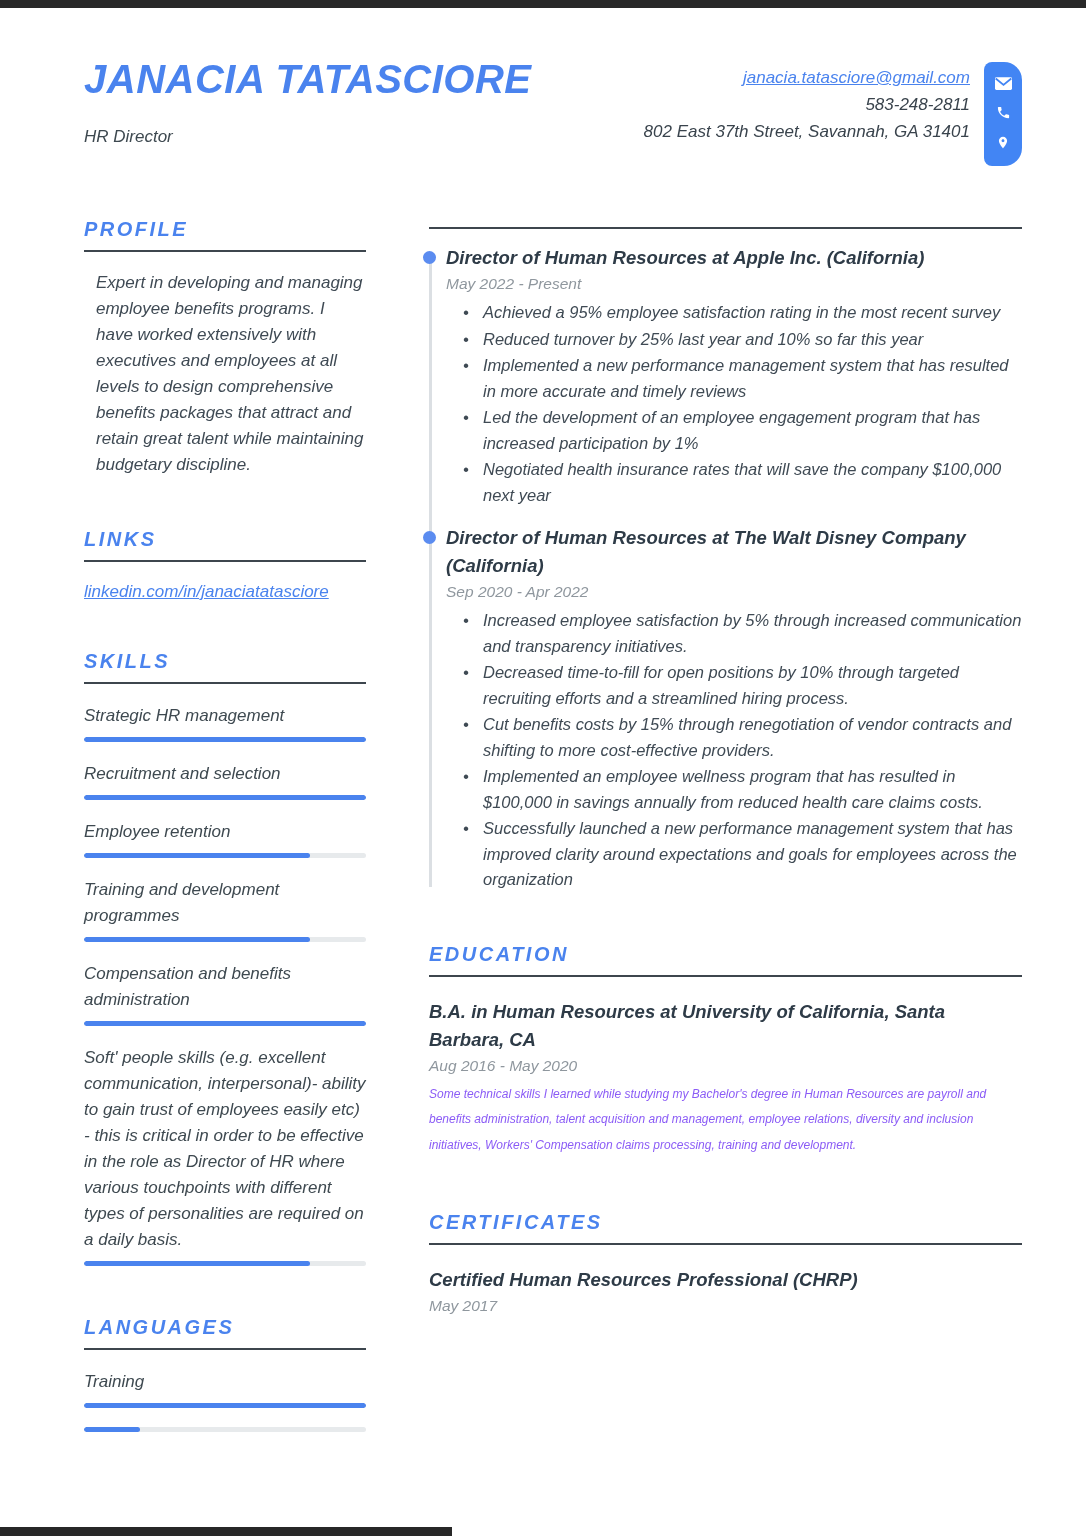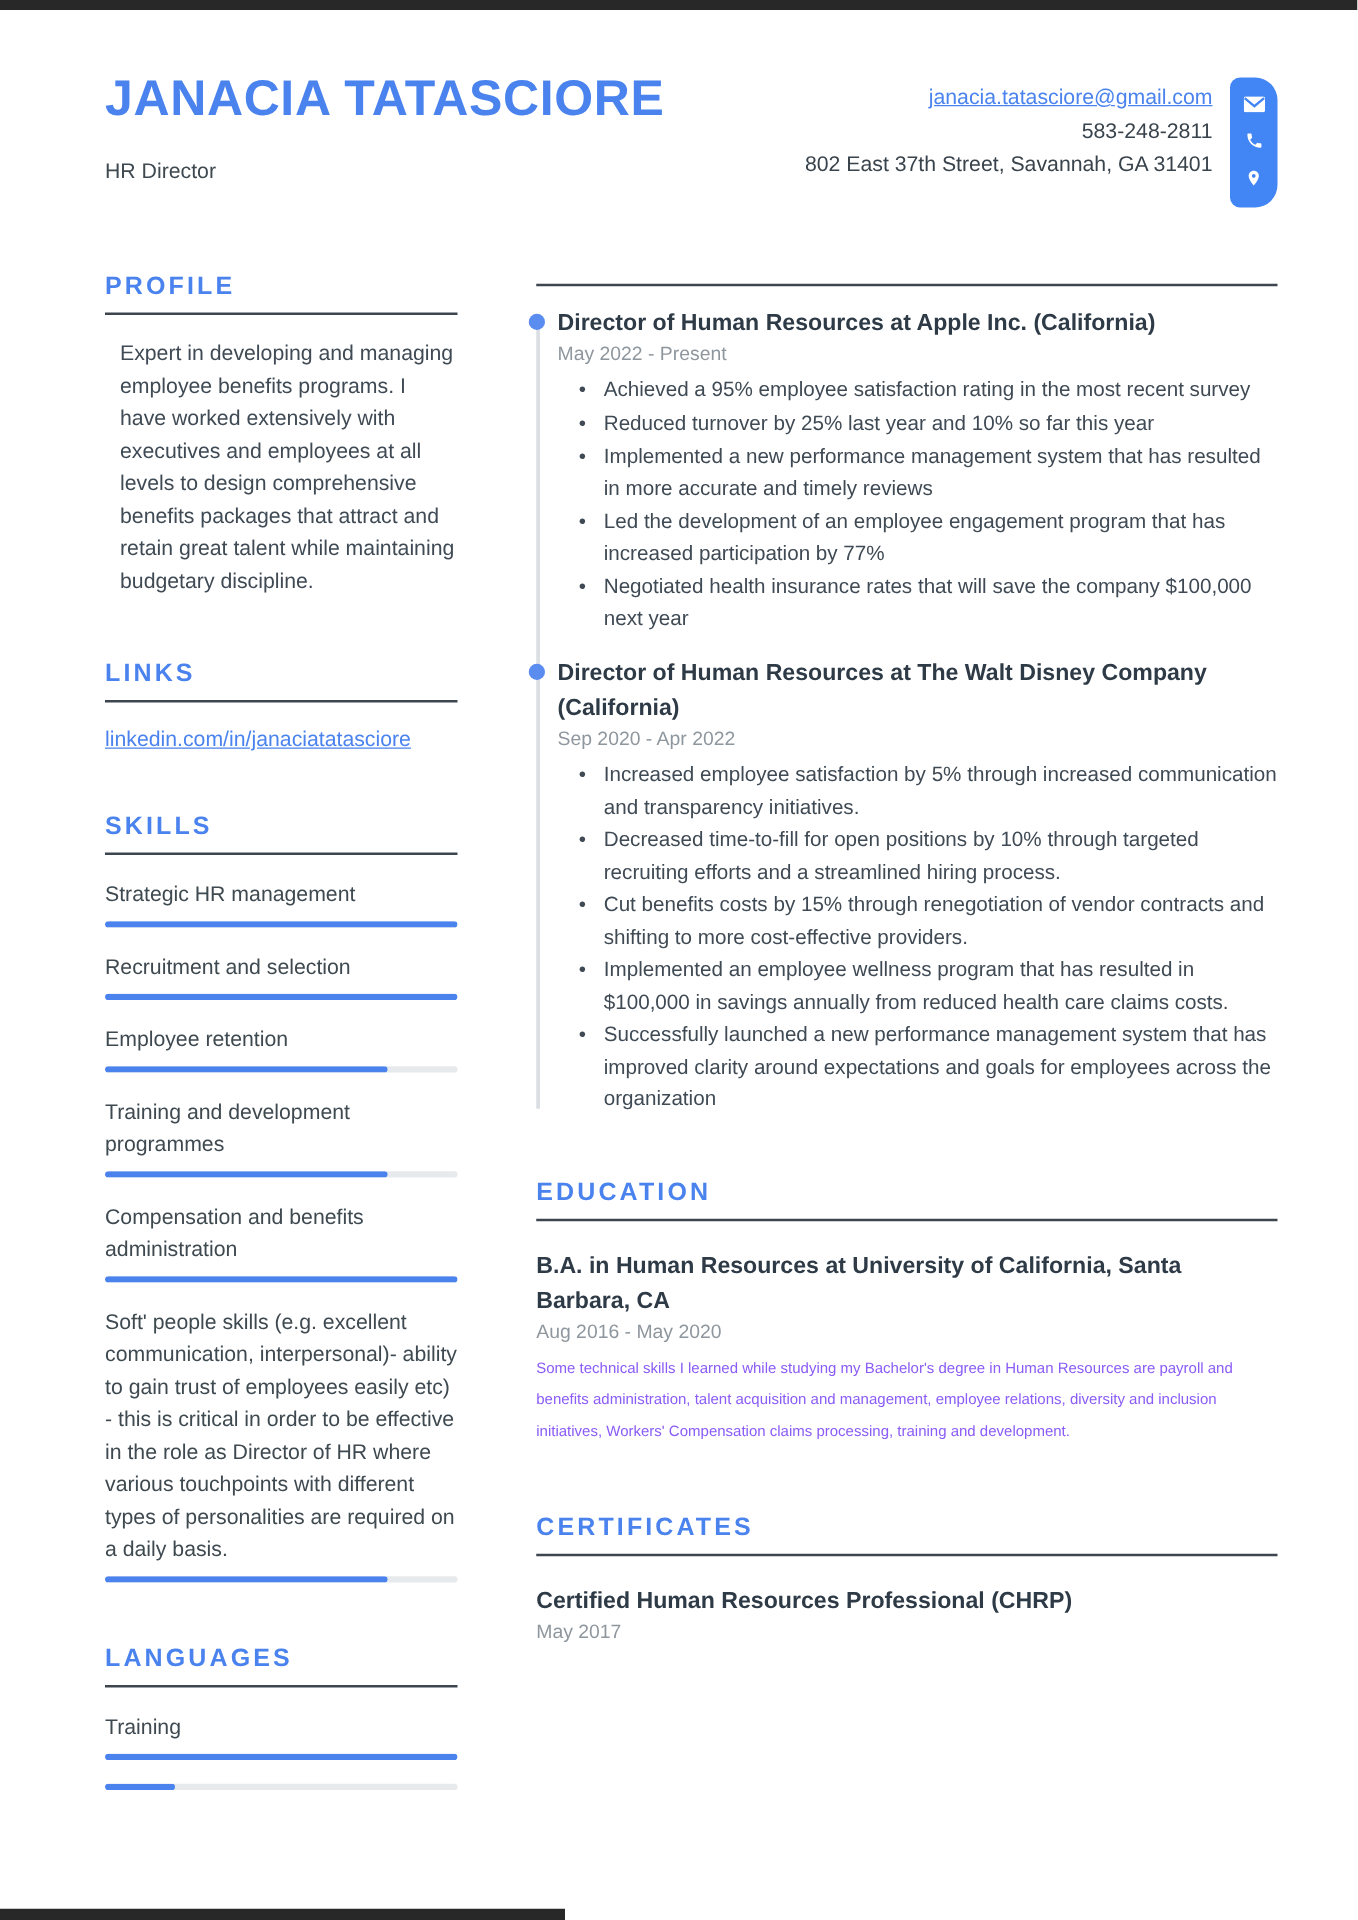--- a/index.html
+++ b/index.html
@@ -4,21 +4,21 @@
 <style>
   * { margin:0; padding:0; box-sizing:border-box; }
   html,body { background:#ffffff; }
   body {
     width:1086px; height:1536px;
     font-family:"Liberation Sans", sans-serif;
     color:#3f4a54;
     position:relative;
     overflow:hidden;
   }
-  .page { position:relative; width:1086px; height:1536px; background:#fff; }
+  .page { position:relative; width:1086px; height:1536px; background:#fff;font-style:italic; }
 
   
   .artifact-top { position:absolute; top:0; left:0; width:1086px; height:8px; background:#161616; opacity:.92; }
   .artifact-bottom { position:absolute; bottom:0; left:0; width:452px; height:9px; background:#161616; opacity:.92; }
 
   .content { padding:58px 64px 0 84px; }
 
   
   .header { display:flex; align-items:flex-start; }
   .name { font-size:40px; line-height:42px; font-weight:700; letter-spacing:.5px; color:#4a83ee; white-space:nowrap; }
@@ -195,21 +195,21 @@
           <div class="jobs">
 
             <div class="job">
               <span class="dot"></span>
               <div class="entry-title">Director of Human Resources at Apple Inc. (California)</div>
               <div class="entry-date">May 2022 - Present</div>
               <ul class="bullets">
                 <li>Achieved a 95% employee satisfaction rating in the most recent survey</li>
                 <li>Reduced turnover by 25% last year and 10% so far this year</li>
                 <li>Implemented a new performance management system that has resulted in more accurate and timely reviews</li>
-                <li>Led the development of an employee engagement program that has increased participation by 77%</li>
+                <li>Led the development of an employee engagement program that has increased participation by 1%</li>
                 <li>Negotiated health insurance rates that will save the company $100,000 next year</li>
               </ul>
             </div>
 
             <div class="job">
               <span class="dot"></span>
               <div class="entry-title">Director of Human Resources at The Walt Disney Company (California)</div>
               <div class="entry-date">Sep 2020 - Apr 2022</div>
               <ul class="bullets">
                 <li>Increased employee satisfaction by 5% through increased communication and transparency initiatives.</li>

